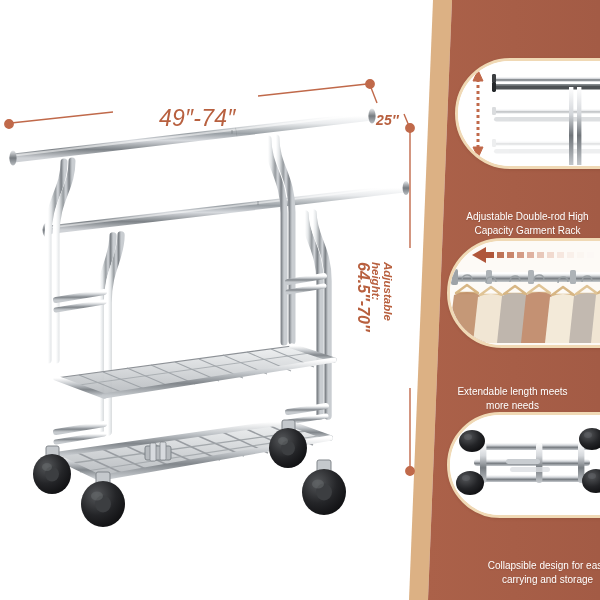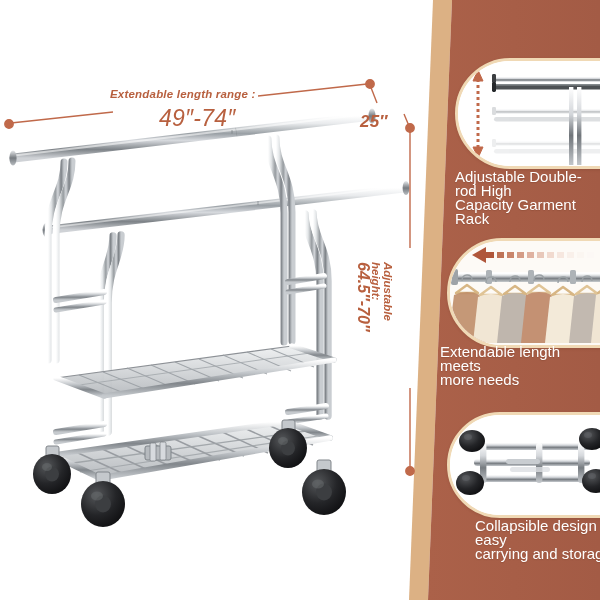--- a/index.html
+++ b/index.html
@@ -18,44 +18,45 @@
   .product-art{position:absolute;left:0;top:60px;width:420px;height:500px;z-index:2;}
 
   
   .dim-layer{position:absolute;left:0;top:0;width:430px;height:600px;z-index:4;}
   .dim-text{
     position:absolute;color:#b8603f;font-weight:700;
     letter-spacing:.2px;white-space:nowrap;
   }
   #dim-length-label{left:110px;top:88px;font-size:11.5px;font-style:italic;}
   #dim-length-value{left:159px;top:105px;font-size:23px;font-style:italic;font-weight:400;}
-  #dim-depth-value{left:360px;top:112px;font-size:17px;font-style:italic;font-weight:700;}
+  #dim-depth-value{left:376px;top:112px;font-size:14px;font-style:italic;font-weight:700;}
   #dim-height-wrap{
     position:absolute;left:394px;top:262px;
     transform:rotate(90deg);transform-origin:left top;
     text-align:left;
   }
   #dim-height-label{font-size:11.5px;font-style:italic;display:block;color:#b8603f;font-weight:700;}
   #dim-height-value{font-size:16px;font-style:italic;display:block;color:#b8603f;font-weight:700;margin-top:-2px;}
 
   
   .panel{position:absolute;z-index:3;}
   .panel-photo{
     position:absolute;
     background:#ffffff;
     border:3px solid #f0d9b5;
     border-radius:90px 0 0 90px;
     overflow:hidden;
     box-shadow:0 1px 3px rgba(90,45,25,.18);
   }
   .panel-caption{
     position:absolute;color:#ffffff;
-    font-size:15px;line-height:14px;font-weight:500;
-    text-align:left;white-space:pre-line;
+    font-size:10px;line-height:14px;font-weight:500;
+    text-align:center;white-space:pre-line;
     text-shadow:0 1px 1px rgba(120,60,40,.35);
+    margin-top:40px;
   }
 
   svg{display:block;}
 </style>
 </head>
 <body>
 
 <div id="stage">
 
   <svg class="brown-band" width="600" height="600" viewBox="0 0 600 600">
@@ -264,21 +265,20 @@
       <line x1="409" y1="126" x2="404" y2="114"></line>
       <circle cx="410" cy="128" r="4.2"></circle>
 
       <line x1="410" y1="130" x2="410" y2="248"></line>
       <line x1="410" y1="388" x2="410" y2="468"></line>
       <circle cx="410" cy="471" r="4.2"></circle>
     </g>
   </svg>
 
   <div class="dim-layer" style="z-index:5;pointer-events:none;">
-    <div class="dim-text" id="dim-length-label">Extendable length range :</div>
     <div class="dim-text" id="dim-length-value">49″-74″</div>
     <div class="dim-text" id="dim-depth-value">25″</div>
     <div id="dim-height-wrap">
       <span id="dim-height-label">Adjustable height:</span>
       <span id="dim-height-value">64.5″-70″</span>
     </div>
   </div>
 
   <div class="panel">
     <div class="panel-photo" style="left:455px;top:58px;width:160px;height:105px;">

